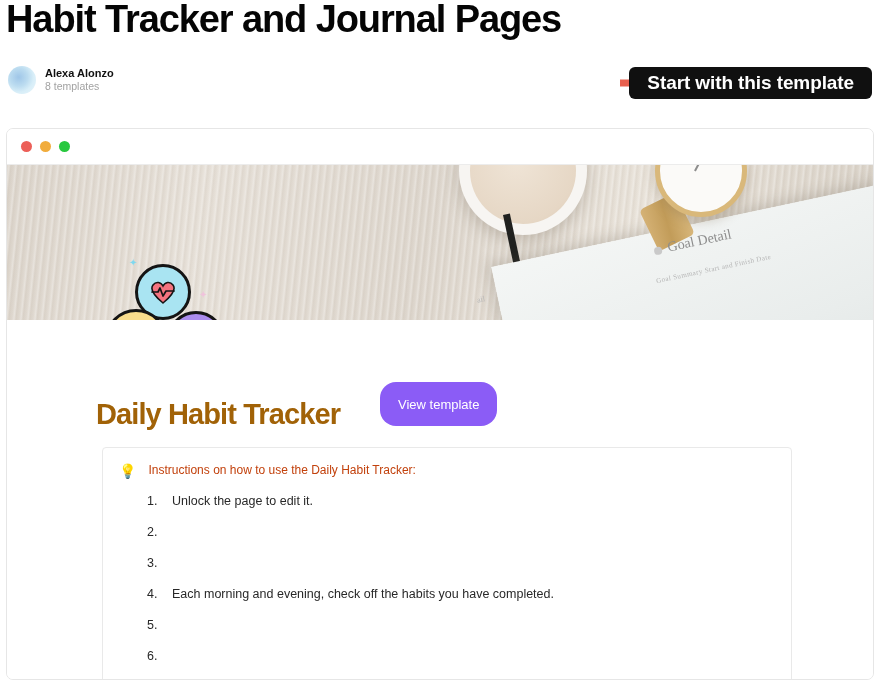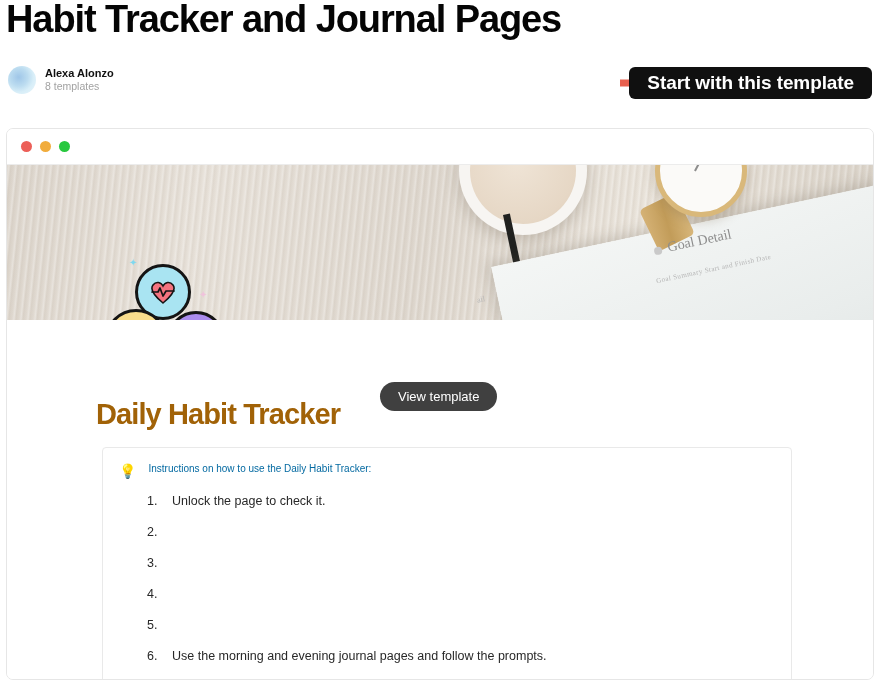--- a/index.html
+++ b/index.html
@@ -288,23 +288,23 @@
   
   .page-body {
     position: relative;
     background: #ffffff;
     height: 361px;
   }
   .view-template-btn {
     position: absolute;
     left: 373px;
     top: 62px;
-    height: 29px;
+    height: 44px;
     padding: 0 18px;
-    background: #404040;
+    background: #8b5cf6;
     color: #ffffff;
     border: none;
     border-radius: 16px;
     font-family: "Liberation Sans", sans-serif;
     font-size: 13px;
     cursor: pointer;
     display: flex;
     align-items: center;
     z-index: 6;
   }
@@ -329,22 +329,22 @@
     padding: 15px 18px 10px 16px;
     background: #ffffff;
   }
   .callout-head {
     display: flex;
     align-items: flex-start;
     gap: 12px;
   }
   .bulb-icon { font-size: 14px; line-height: 1.2; flex: none; }
   .callout-head-text {
-    font-size: 10px;
-    color: #0369a1;
+    font-size: 12px;
+    color: #c2410c;
     line-height: 1.25;
   }
   .steps {
     margin: 14px 0 0 0;
     padding: 0;
     list-style: none;
   }
   .step {
     display: flex;
     gap: 12px;
@@ -421,37 +421,37 @@
     <div class="doc-title">Daily Habit Tracker</div>
 
     <div class="callout">
       <div class="callout-head">
         <span class="bulb-icon">💡</span>
         <span class="callout-head-text">Instructions on how to use the Daily Habit Tracker:</span>
       </div>
       <ol class="steps">
         <li class="step">
           <span class="step-num">1.</span>
-          <span>Unlock the page to check it.</span>
+          <span>Unlock the page to edit it.</span>
         </li>
         <li class="step">
           <span class="step-num">2.</span>
         </li>
         <li class="step">
           <span class="step-num">3.</span>
         </li>
         <li class="step">
           <span class="step-num">4.</span>
+          <span>Each morning and evening, check off the habits you have completed.</span>
         </li>
         <li class="step">
           <span class="step-num">5.</span>
         </li>
         <li class="step">
           <span class="step-num">6.</span>
-          <span>Use the morning and evening journal pages and follow the prompts.</span>
         </li>
         <li class="step step-clipped">
           <span class="step-num">7.</span>
           <span>To customise your journal, click New, then click on the three dots and select Duplicate, then select Formula.</span>
         </li>
       </ol>
     </div>
   </div>
 </div>
 

